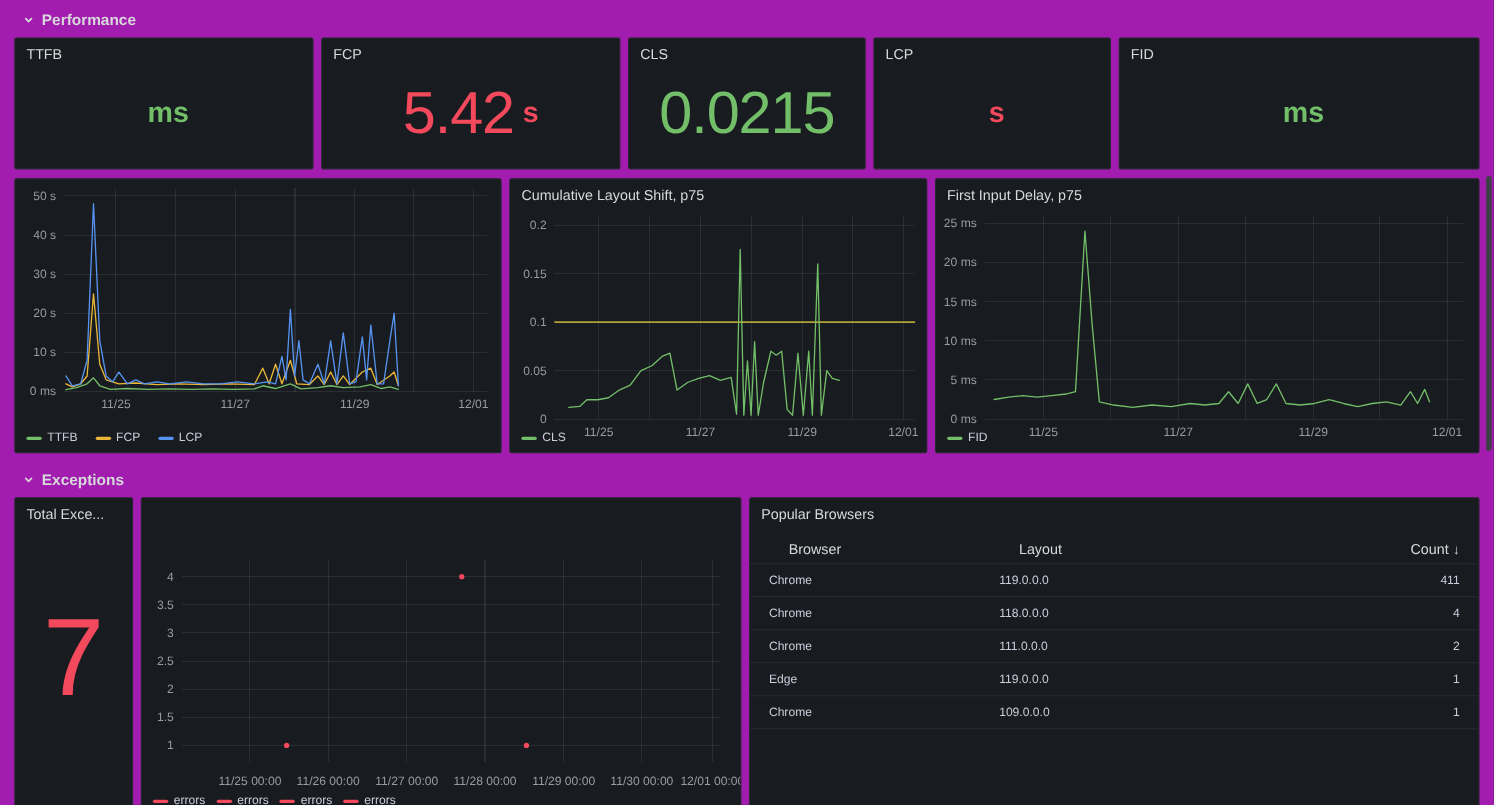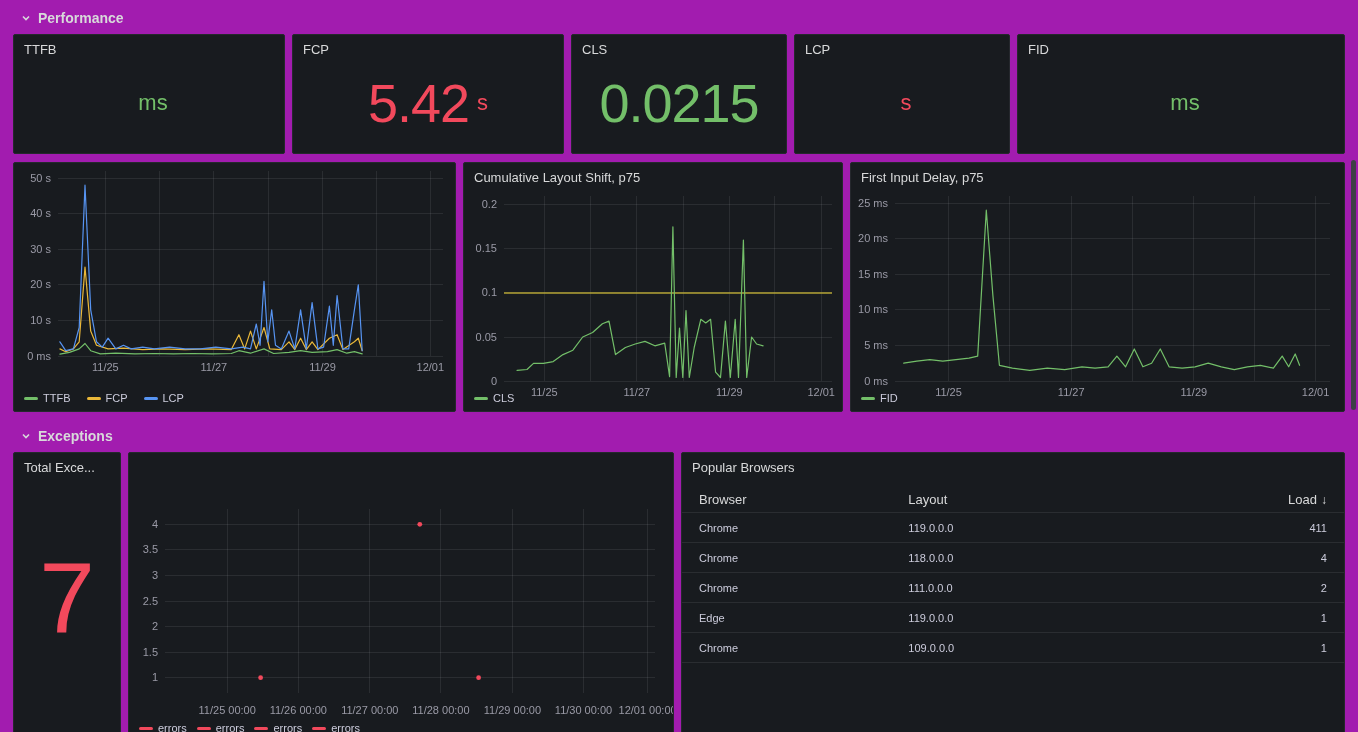--- a/index.html
+++ b/index.html
@@ -5,35 +5,35 @@
   * { box-sizing: border-box; }
   body { margin:0; background:#0b0c0e; font-family:"Liberation Sans",sans-serif; color:#ccccdc; }
   .dashboard { position:relative; width:1358px; height:732px; overflow:hidden; padding:6px 13px 0; background:#a21caf; }
   .row-header { display:flex; align-items:center; gap:7px; height:24px; cursor:pointer; font-size:14px; font-weight:700; color:#d8d9da; padding-left:8px; }
   .chev { display:inline-flex; }
   .panel { background:#181b1f; border:1px solid #25282d; border-radius:2px; display:flex; flex-direction:column; min-width:0;justify-content:flex-end; }
   .panel-title { font-size:13px; color:#d8d9da; padding:7px 10px 3px; white-space:nowrap; overflow:hidden; text-overflow:ellipsis; flex:0 0 auto; cursor:pointer; }
   .stats-row { display:flex; gap:7px; height:120px; margin-top:4px; }
   .stat-wrap { flex:1; display:flex; align-items:center; justify-content:center; padding-bottom:8px; }
   .stat-value { font-size:54px; font-weight:500; line-height:1; letter-spacing:-1px; }
-  .stat-unit { font-size:22px; font-weight:400; margin-left:8px; }
+  .stat-unit { font-size:26px; font-weight:700; margin-left:8px; }
   .ts-row { display:flex; gap:7px; height:250px; margin-top:8px; }
   .chart { flex:1; min-height:0; position:relative; }
   .chart svg text { font-family:"Liberation Sans",sans-serif; }
   .legend { display:flex; gap:16px; padding:3px 10px 7px; font-size:11px; color:#ccccdc; align-items:center; flex:0 0 auto; }
   .legend-item { display:inline-flex; align-items:center; gap:5px; cursor:pointer; white-space:nowrap; }
   .legend-swatch { width:14px; height:3px; border-radius:2px; display:inline-block; }
   .exc-header { margin-top:12px; }
   .bottom-row { display:flex; gap:7px; height:290px; margin-top:4px; }
   .big-number-wrap { flex:1; display:flex; align-items:center; justify-content:center; padding-bottom:24px; }
   .big-number { font-size:100px; font-weight:500; line-height:1; }
   .table { flex:1; display:flex; flex-direction:column; margin-top:8px; overflow:hidden; }
   .t-head, .t-row { display:grid; grid-template-columns:1fr 1fr 1fr; padding:0 17px; align-items:center; border-bottom:1px solid rgba(204,204,220,0.10); }
   .t-head { height:27px; font-size:13px; color:#d8d9da; }
-  .t-head .cell { cursor:pointer; }
+  .t-head .cell { cursor:pointer;margin-left:18px; }
   .t-row { height:30px; font-size:11px; color:#ccccdc; }
   .cell-right { text-align:right; }
   .sort-icon { font-size:12px; margin-left:4px; color:#d8d9da; }
   .scroll-thumb { position:absolute; right:2px; top:160px; width:5px; height:250px; border-radius:3px; background:#3d4046; }
 </style>
 </head>
 <body>
 
 <div class="dashboard">
 
@@ -264,21 +264,21 @@
             <span>errors</span>
           </span>
         </div>
     </div>
     <div class="panel" style="flex:1">
       <div class="panel-title">Popular Browsers</div>
       <div class="table">
         <div class="t-head">
           <span class="cell">Browser</span>
           <span class="cell">Layout</span>
-          <span class="cell cell-right"><span>Load</span><span class="sort-icon">↓</span></span>
+          <span class="cell cell-right"><span>Count</span><span class="sort-icon">↓</span></span>
         </div>
         <div class="t-row">
           <span>Chrome</span>
           <span>119.0.0.0</span>
           <span class="cell-right">411</span>
         </div>
         <div class="t-row">
           <span>Chrome</span>
           <span>118.0.0.0</span>
           <span class="cell-right">4</span>

